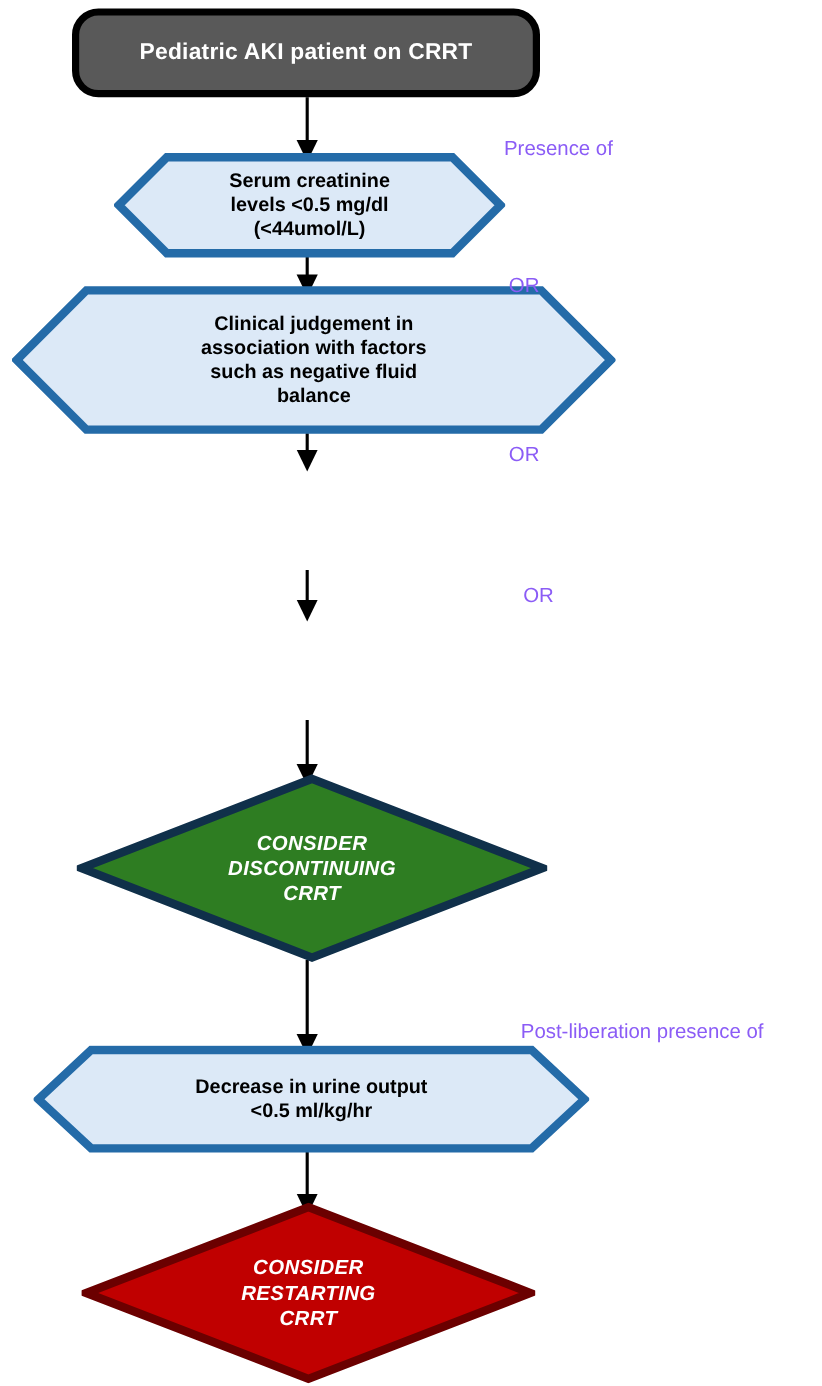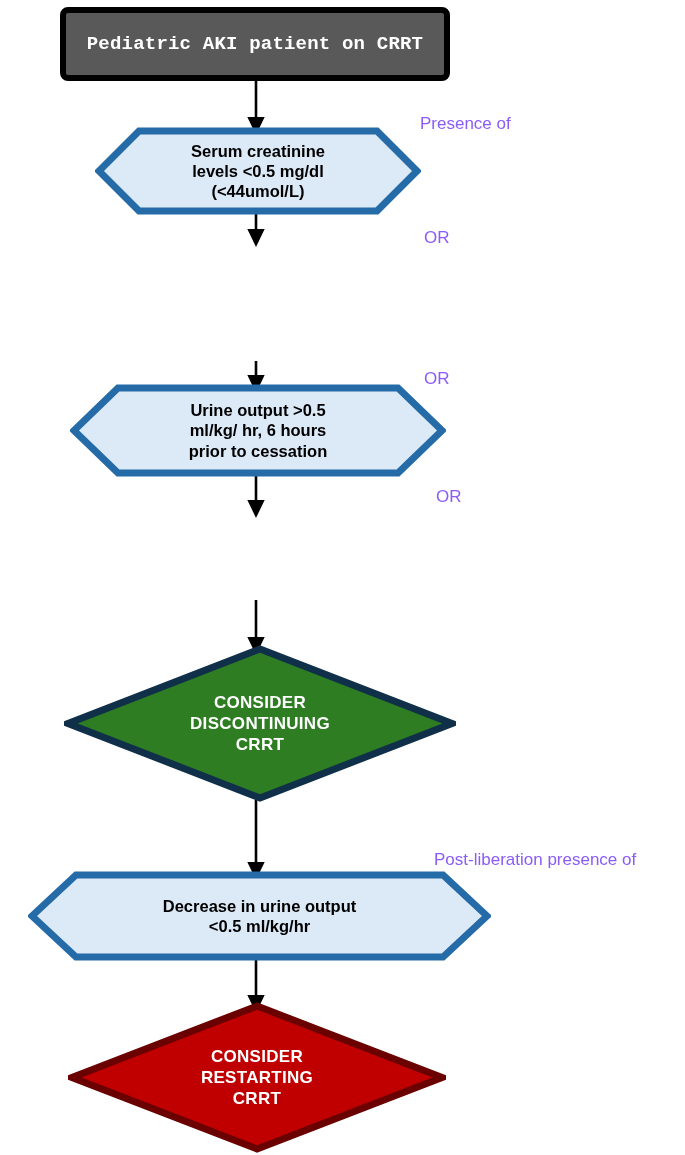--- a/index.html
+++ b/index.html
@@ -22,29 +22,28 @@
     box-sizing: border-box;
   }
   
   .start-box {
     left: 60px;
     top: 7px;
     width: 390px;
     height: 74px;
     background: #595959;
     border: 6px solid #000000;
-    border-radius: 8px;
+    border-radius: 22px;
     display: flex;
     align-items: center;
     justify-content: center;
     color: #ffffff;
     font-size: 19px;
     font-weight: bold;
     letter-spacing: 0.2px;
-    font-family: Liberation Mono, monospace;
   }
   
   .hex-wrap {
     position: absolute;
   }
   .hex-svg {
     position: absolute;
     left: 0;
     top: 0;
     display: block;
@@ -61,21 +60,21 @@
     text-align: center;
     font-size: 16.5px;
     font-weight: bold;
     color: #000000;
     line-height: 1.22;
     white-space: pre-line;
     padding: 4px 14%;
     box-sizing: border-box;
   }
   
-  .dia-wrap { position: absolute; }
+  .dia-wrap { position: absolute; font-style: italic; }
   .dia-svg { position: absolute; left: 0; top: 0; display: block; }
   .dia-label {
     position: absolute;
     left: 0; top: 0;
     width: 100%; height: 100%;
     display: flex;
     align-items: center;
     justify-content: center;
     text-align: center;
     font-size: 17px;
@@ -129,29 +128,30 @@
 
   <div class="hex-wrap" style="left:95px; top:127px; width:326px; height:88px;">
     <svg class="hex-svg" width="326" height="88" viewBox="0 0 326 88" preserveAspectRatio="none">
       <polygon points="44,4 282,4 322,44 282,84 44,84 4,44" fill="#DCE9F7" stroke="#246BA8" stroke-width="7"></polygon>
     </svg>
     <div class="hex-label">Serum creatinine
 levels &lt;0.5 mg/dl
 (&lt;44umol/L)</div>
   </div>
 
+  <div class="hex-wrap" style="left:10px; top:238px; width:503px; height:124px;">
+    <svg class="hex-svg" width="503" height="124" viewBox="0 0 503 124" preserveAspectRatio="none">
+      <polygon points="62,4 441,4 499,62 441,120 62,120 4,62" fill="#DCE9F7" stroke="#246BA8" stroke-width="7"></polygon>
+    </svg>
+    <div class="hex-label">Clinical judgement in
+association with factors
+such as negative fluid
+balance</div>
+  </div>
 
-  <div class="hex-wrap" style="left:70px; top:384px; width:376px; height:93px;">
-    <svg class="hex-svg" width="376" height="93" viewBox="0 0 376 93" preserveAspectRatio="none">
-      <polygon points="48,4 328,4 372,46.5 328,89 48,89 4,46.5" fill="#DCE9F7" stroke="#246BA8" stroke-width="7"></polygon>
-    </svg>
-    <div class="hex-label">Urine output &gt;0.5
-ml/kg/ hr, 6 hours
-prior to cessation</div>
-  </div>
 
 
   <div class="dia-wrap" style="left:64px; top:645px; width:392px; height:157px;">
     <svg class="dia-svg" width="392" height="157" viewBox="0 0 392 157" preserveAspectRatio="none">
       <polygon points="196,4 388,78.5 196,153 4,78.5" fill="#2E7D22" stroke="#10304A" stroke-width="7"></polygon>
     </svg>
     <div class="dia-label">CONSIDER
 DISCONTINUING
 CRRT</div>
   </div>

